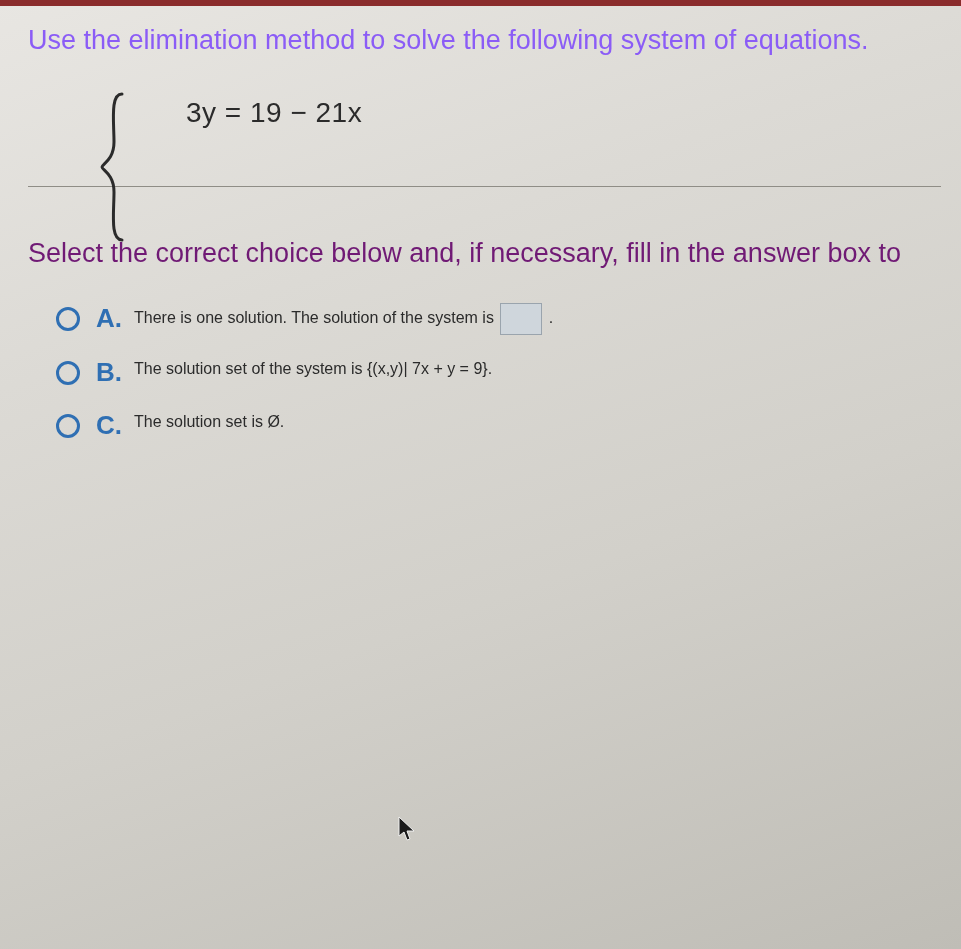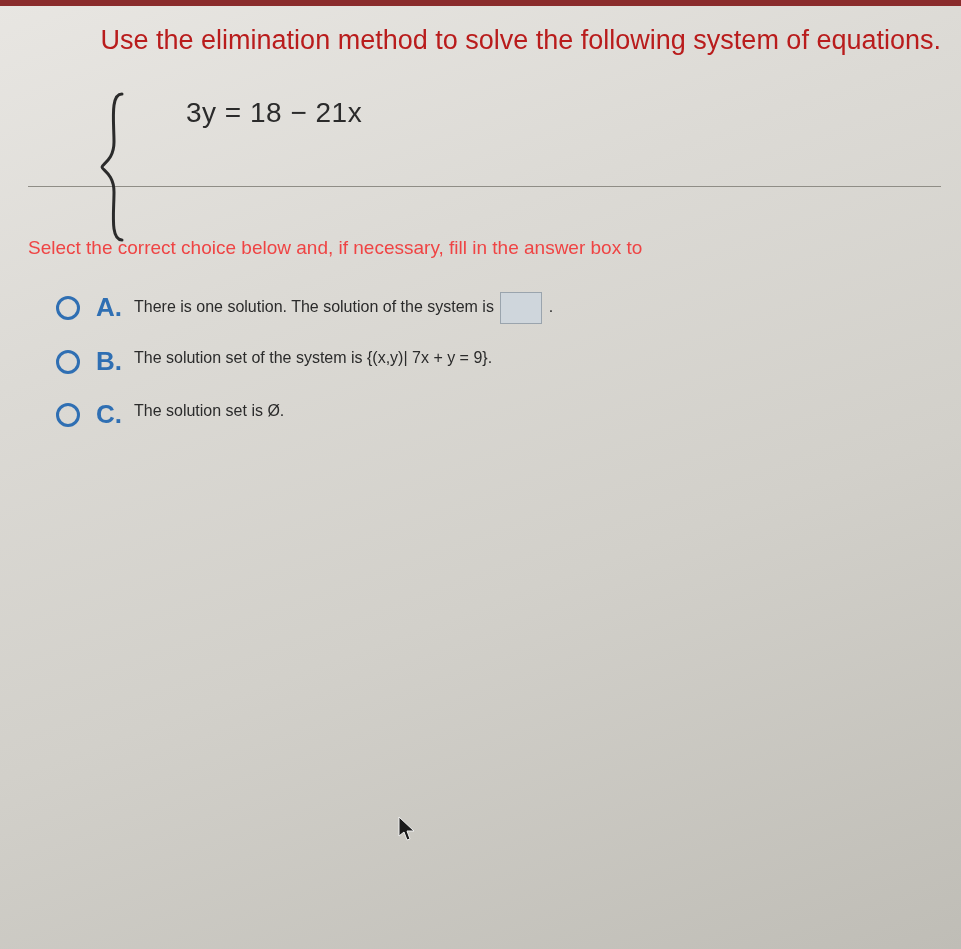--- a/index.html
+++ b/index.html
@@ -22,23 +22,22 @@
     background: #8a2c2c;
   }
   .page {
     padding: 22px 20px 20px 28px;
     width: 100%;
     height: 100%;
   }
   .prompt {
     font-size: 27px;
     line-height: 1.35;
-    color: #b91c1c;
+    color: #8b5cf6;
     margin-bottom: 38px;
-    text-align: right;
   }
   .system {
     position: relative;
     margin-left: 72px;
     padding-left: 28px;
     font-size: 28px;
     line-height: 1.2;
     color: #2b2b2b;
   }
   .brace {
@@ -49,23 +48,23 @@
     width: 30px;
   }
   .eq1 { margin-top: 6px; margin-bottom: 44px; letter-spacing: 0.5px; }
   .eq2 { margin-left: 58px; letter-spacing: 0.5px; }
   .hr {
     margin: 56px 0 48px 0;
     border: none;
     border-top: 1.5px solid #8f8d86;
   }
   .instruction {
-    font-size: 19px;
+    font-size: 27px;
     line-height: 1.4;
-    color: #ef4444;
+    color: #701a75;
     margin-bottom: 30px;
     margin-top: 32px;
   }
   .choices {
     padding-left: 28px;
   }
   .choice {
     display: flex;
     align-items: flex-start;
     margin-bottom: 22px;
@@ -115,21 +114,21 @@
 <body>
 
 <div class="page">
 
   <div class="prompt">Use the elimination method to solve the following system of equations.</div>
 
   <div class="system">
     <svg class="brace" viewBox="0 0 30 150" preserveAspectRatio="none">
       <path d="M22 2 C10 2 14 30 14 50 C14 68 2 72 2 75 C2 78 14 82 14 100 C14 120 10 148 22 148" stroke="#2b2b2b" stroke-width="3" fill="none" stroke-linecap="round"></path>
     </svg>
-    <div class="eq2">3y = 18 − 21x</div>
+    <div class="eq2">3y = 19 − 21x</div>
   </div>
 
   <hr class="hr">
 
   <div class="instruction">Select the correct choice below and, if necessary, fill in the answer box to</div>
 
   <div class="choices">
 
     <div class="choice">
       <div class="radio"></div>

